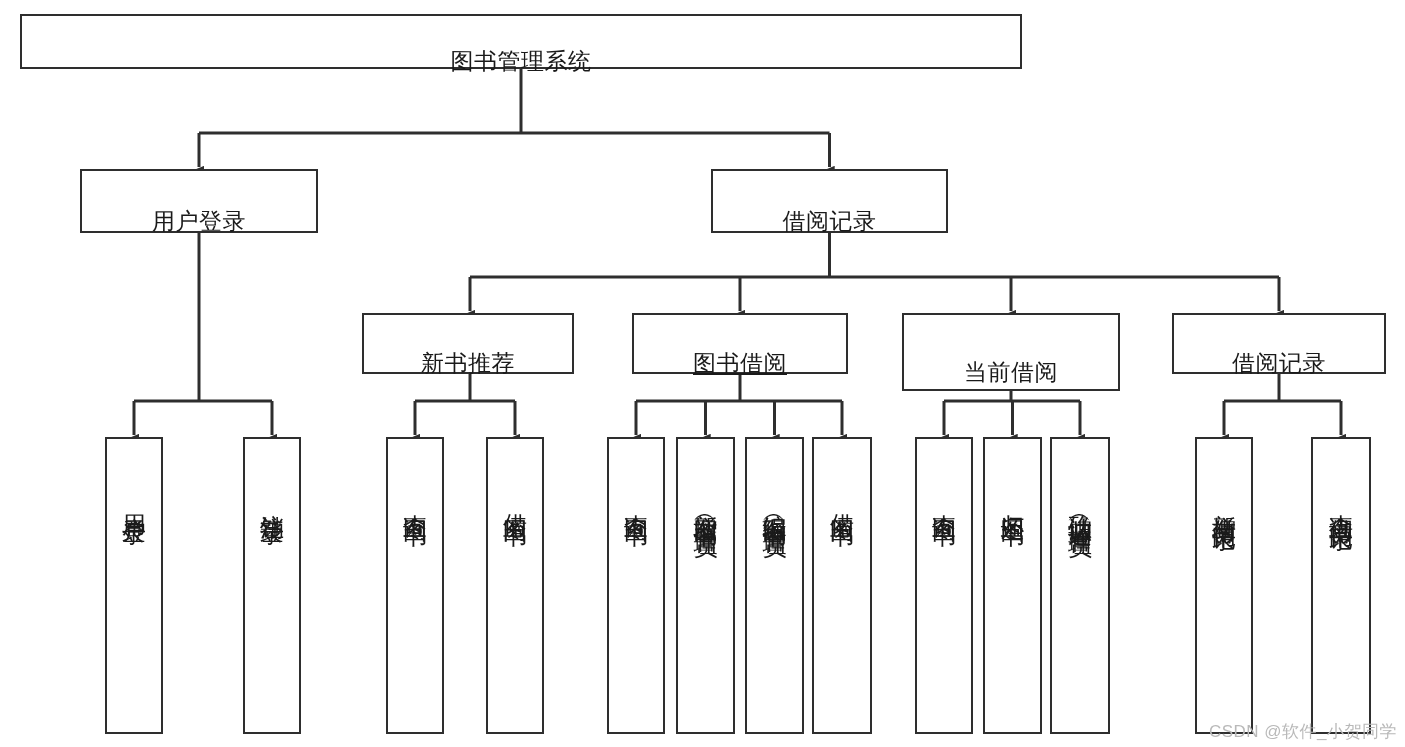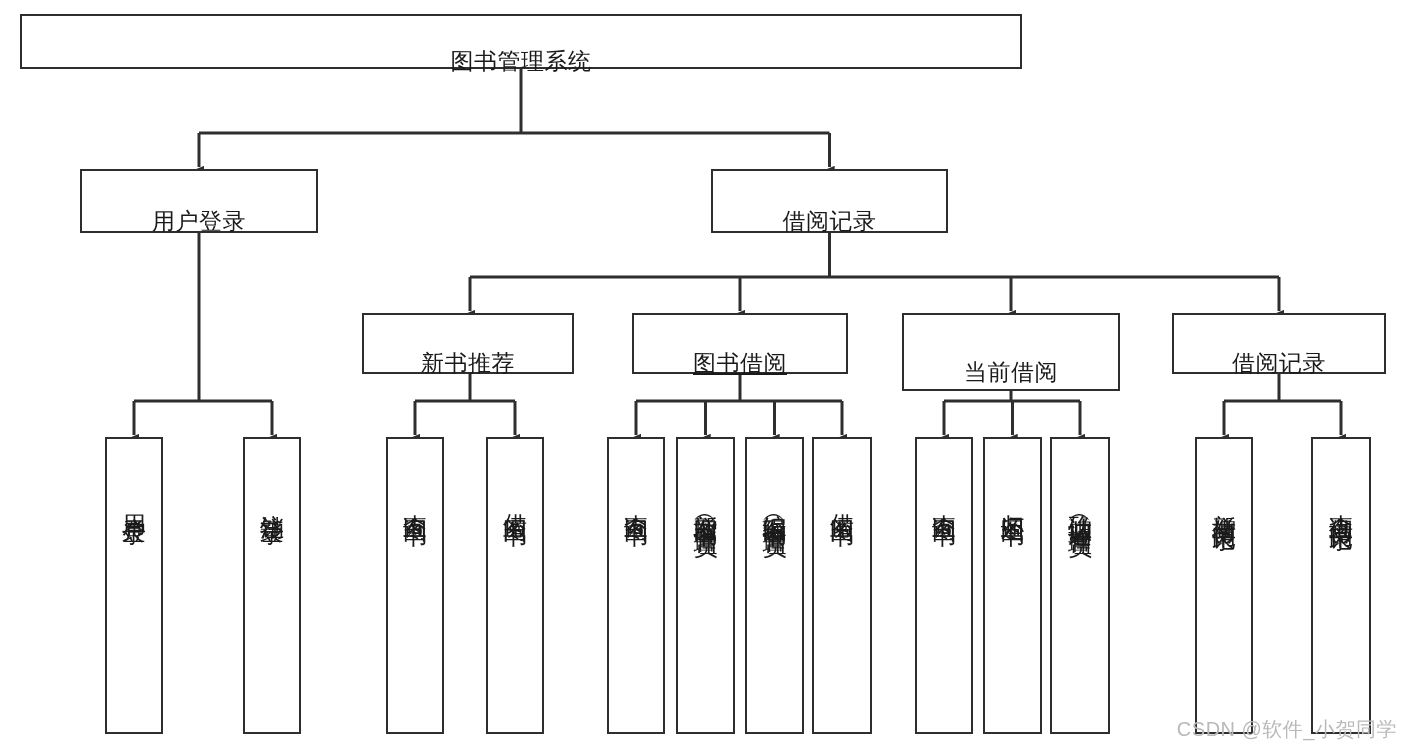--- a/index.html
+++ b/index.html
@@ -56,21 +56,21 @@
     writing-mode: vertical-rl;
     text-orientation: upright;
     font-size: 24px;
     letter-spacing: 3px;
     line-height: 1;
   }
   .watermark {
     position: absolute;
     right: 8px;
     bottom: 4px;
-    font-size: 20px;
+    font-size: 17px;
     color: #b9b9b9;
     white-space: nowrap;
     letter-spacing: 0.5px;
   }
 </style>
 </head>
 <body>
 
 <div id="diagram-root">
 

